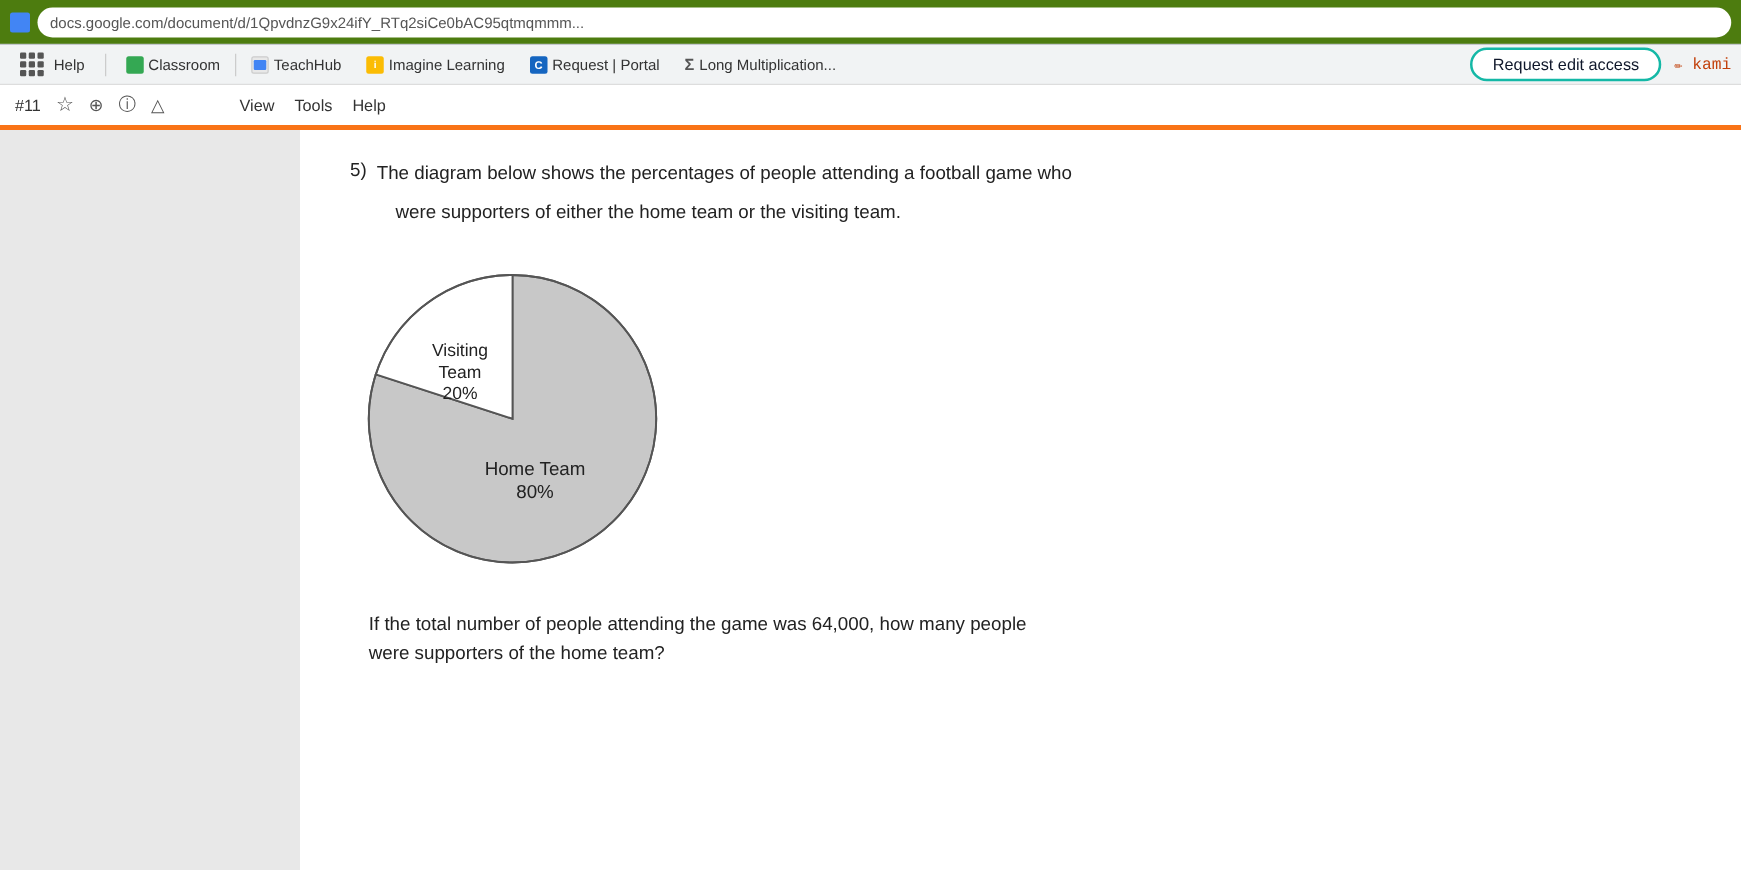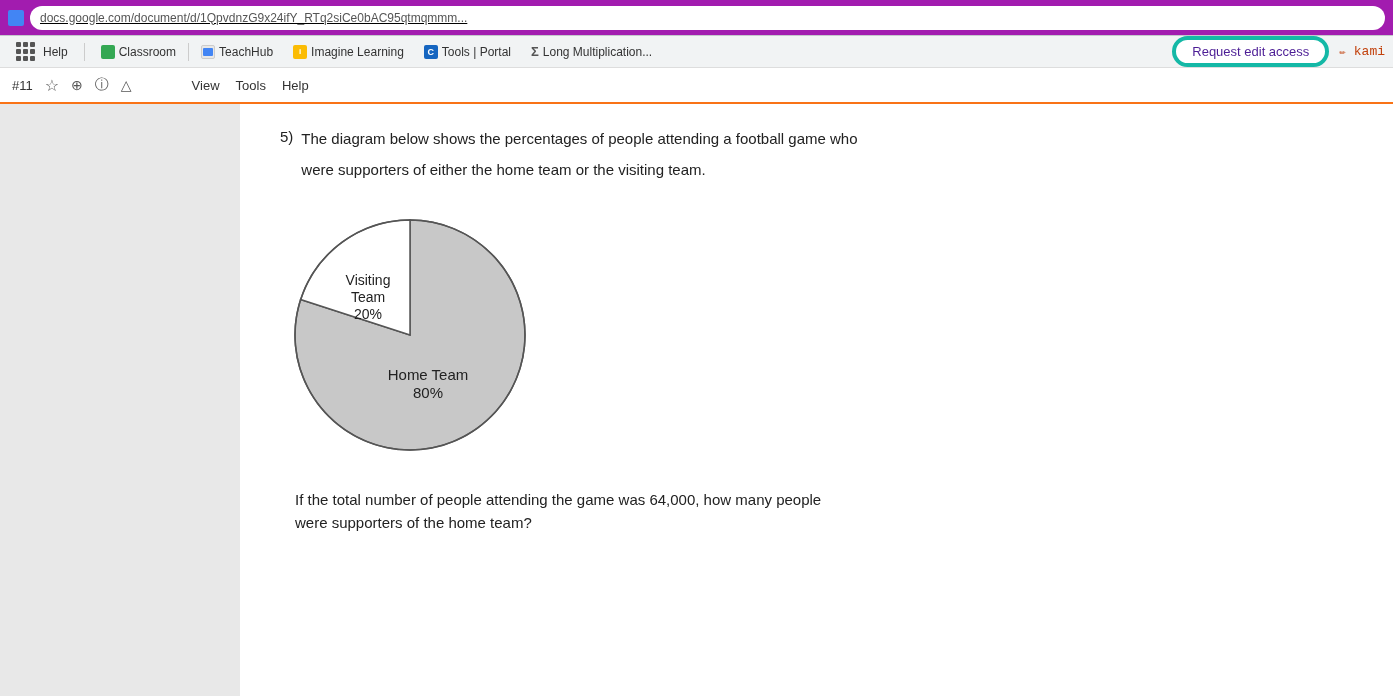--- a/index.html
+++ b/index.html
@@ -6,28 +6,27 @@
     body {
       font-family: Arial, sans-serif;
       background: #f1f3f4;
       width: 1393px;
       min-height: 696px;
       overflow: hidden;
     }
 
     
     .browser-bar {
-      background: #a21caf;
+      background: #4d7c0f;
       height: 36px;
       display: flex;
       align-items: center;
       padding: 0 8px;
       gap: 6px;
       border-bottom: 1px solid #c4c7cc;
-      text-decoration: underline;
     }
     .browser-favicon {
       width: 16px;
       height: 16px;
       background: #4285f4;
       border-radius: 2px;
       flex-shrink: 0;
     }
     .browser-url {
       background: white;
@@ -71,33 +70,33 @@
     .bookmark-icon.classroom { background: #34a853; }
 
     
     .top-right {
       margin-left: auto;
       display: flex;
       align-items: center;
       gap: 10px;
     }
     .request-edit-btn {
-      border: 4px solid #14b8a6;
+      border: 2px solid #14b8a6;
       border-radius: 20px;
       padding: 4px 16px;
       font-size: 13px;
       background: white;
       cursor: pointer;
-      color: #4c1d95;
+      color: #0f172a;
     }
 
     
     .toolbar-area {
       background: white;
-      border-bottom: 2px solid #f97316;
+      border-bottom: 4px solid #f97316;
       padding: 4px 12px;
       display: flex;
       align-items: center;
       gap: 12px;
       height: 36px;
     }
     .toolbar-page {
       font-size: 13px;
       color: #333;
     }
@@ -215,21 +214,21 @@
     <span>TeachHub</span>
   </div>
 
   <div class="bookmark-item">
     <div style="width:14px;height:14px;background:#fbbc04;border-radius:2px;display:flex;align-items:center;justify-content:center;font-size:8px;color:white;font-weight:bold;">i</div>
     <span>Imagine Learning</span>
   </div>
 
   <div class="bookmark-item">
     <div style="width:14px;height:14px;background:#1565c0;border-radius:2px;display:flex;align-items:center;justify-content:center;font-size:9px;color:white;font-weight:bold;">C</div>
-    <span>Tools | Portal</span>
+    <span>Request | Portal</span>
   </div>
 
   <div class="bookmark-item">
     <span style="font-size:13px;color:#555;font-weight:bold;">Σ</span>
     <span>Long Multiplication...</span>
   </div>
 
   <div class="top-right">
     <button class="request-edit-btn">Request edit access</button>
     <span style="font-size:13px;color:#c2410c;cursor:pointer;font-family:Liberation Mono, monospace;">
@@ -253,21 +252,21 @@
 
 <div class="main-content">
   <div class="sidebar-left"></div>
 
   <div class="doc-area">
 
     <div style="display:flex;gap:8px;margin-bottom:4px;">
       <span class="question-number">5)</span>
       <div>
         <div class="question-text">The diagram below shows the percentages of people attending a football game who</div>
-        <div class="question-text" style="margin-top:-12px;">were supporters of either the home team or the visiting team.</div>
+        <div class="question-text" style="margin-top:-12px;margin-left:15px;">were supporters of either the home team or the visiting team.</div>
       </div>
     </div>
 
 
     <div class="chart-container">
       <svg class="pie-svg" viewBox="0 0 260 260">
 
         <path d="M 130 130 L 130 15 A 115 115 0 1 1 20.6 94.5 Z" fill="#c8c8c8" stroke="#555" stroke-width="1.5"></path>
 
         <path d="M 130 130 L 20.6 94.5 A 115 115 0 0 1 130 15 Z" fill="#ffffff" stroke="#555" stroke-width="1.5"></path>

